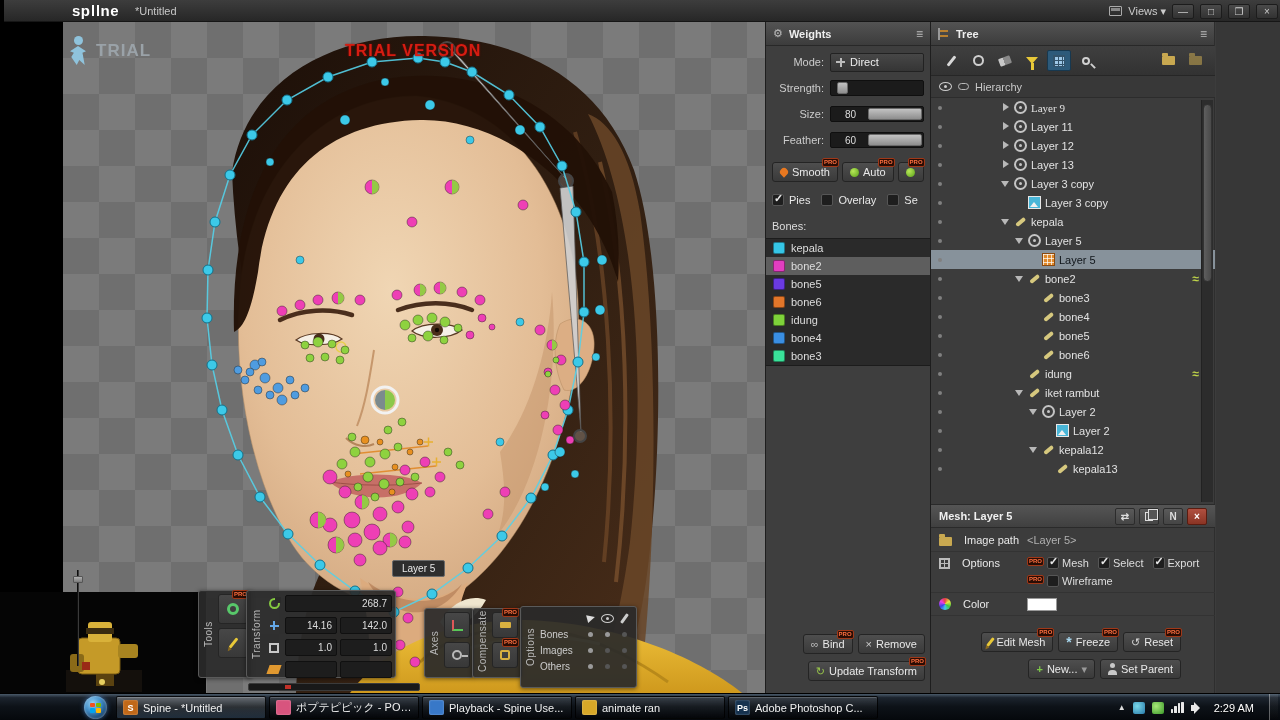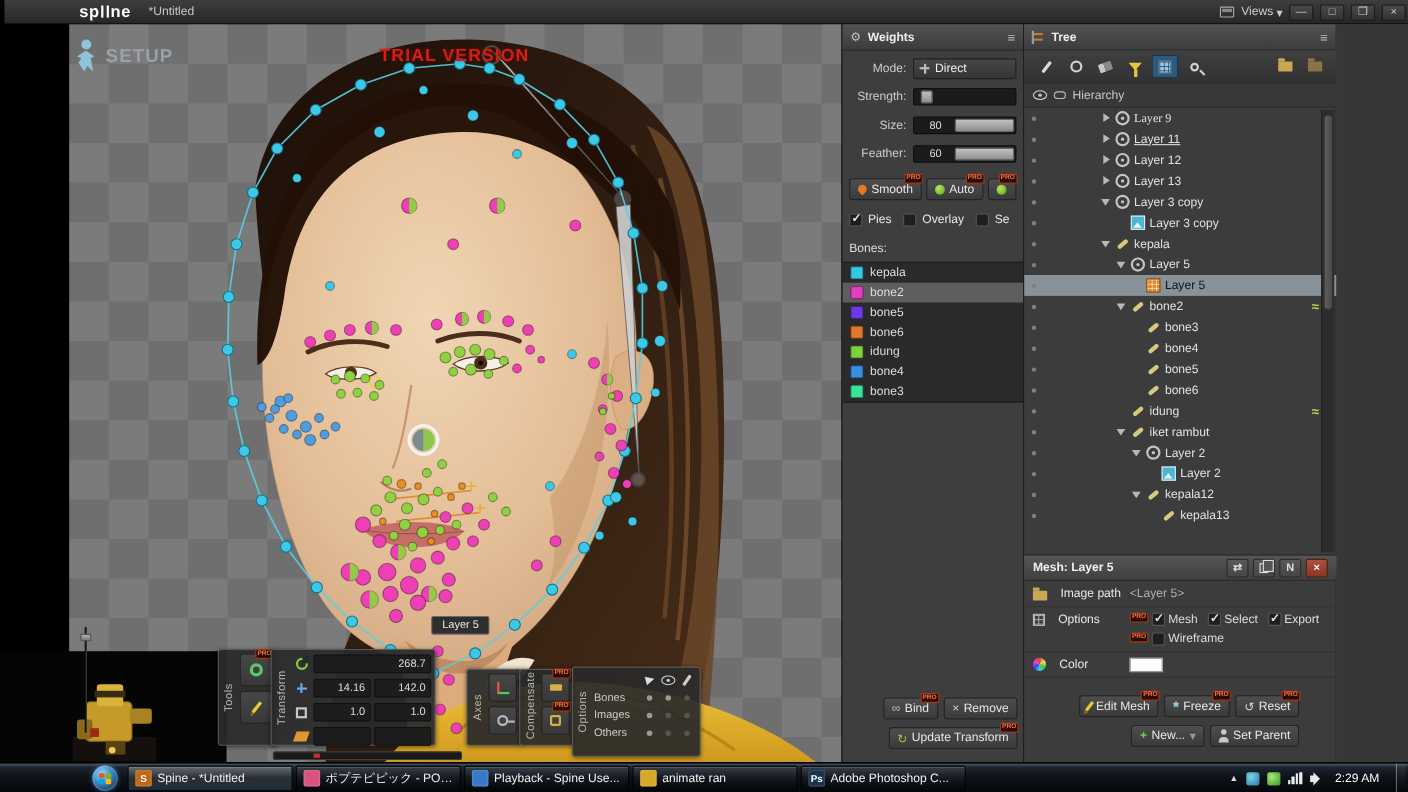--- a/index.html
+++ b/index.html
@@ -455,21 +455,21 @@
 
       <g>
         <circle cx="385" cy="378" r="13" fill="none" stroke="#f2f2f2" stroke-width="3"></circle>
         <path d="M 385 378 L 385 368 A 10 10 0 0 1 385 388 Z" fill="#8cc84a"></path>
         <path d="M 385 378 L 385 388 A 10 10 0 0 1 385 368 Z" fill="#7b8a8d"></path>
       </g>
     </svg>
 
     <div class="setup-wrap">
       <span class="setup-fig"></span>
-      <span>SETUP</span>
+      <span>TRIAL</span>
     </div>
     <div class="trial">TRIAL VERSION</div>
     <div class="tooltip">Layer 5</div>
 
     <div class="grp" style="left:198px;top:568px;height:88px">
       <span class="vlabel">Tools</span>
       <div class="gcol">
         <span class="gbtn">
             <span class="i-pose"></span>
             <span class="pro-tag">PRO</span>
@@ -725,21 +725,21 @@
 
           <div class="trow" style="padding-left: 70px; font-family: Liberation Serif, serif;">
             <span class="bullet"></span>
             <span class="exp tri-c"></span>
             <span class="tico tico-slot"></span>
             <span class="tlabel">Layer 9</span>
 
           </div>
 
 
-          <div class="trow" style="padding-left: 70px; text-decoration: underline;">
+          <div class="trow" style="padding-left: 70px;">
             <span class="bullet"></span>
             <span class="exp tri-c"></span>
             <span class="tico tico-slot"></span>
             <span class="tlabel">Layer 11</span>
 
           </div>
 
           <div class="trow" style="padding-left: 70px;">
             <span class="bullet"></span>
             <span class="exp tri-c"></span>

